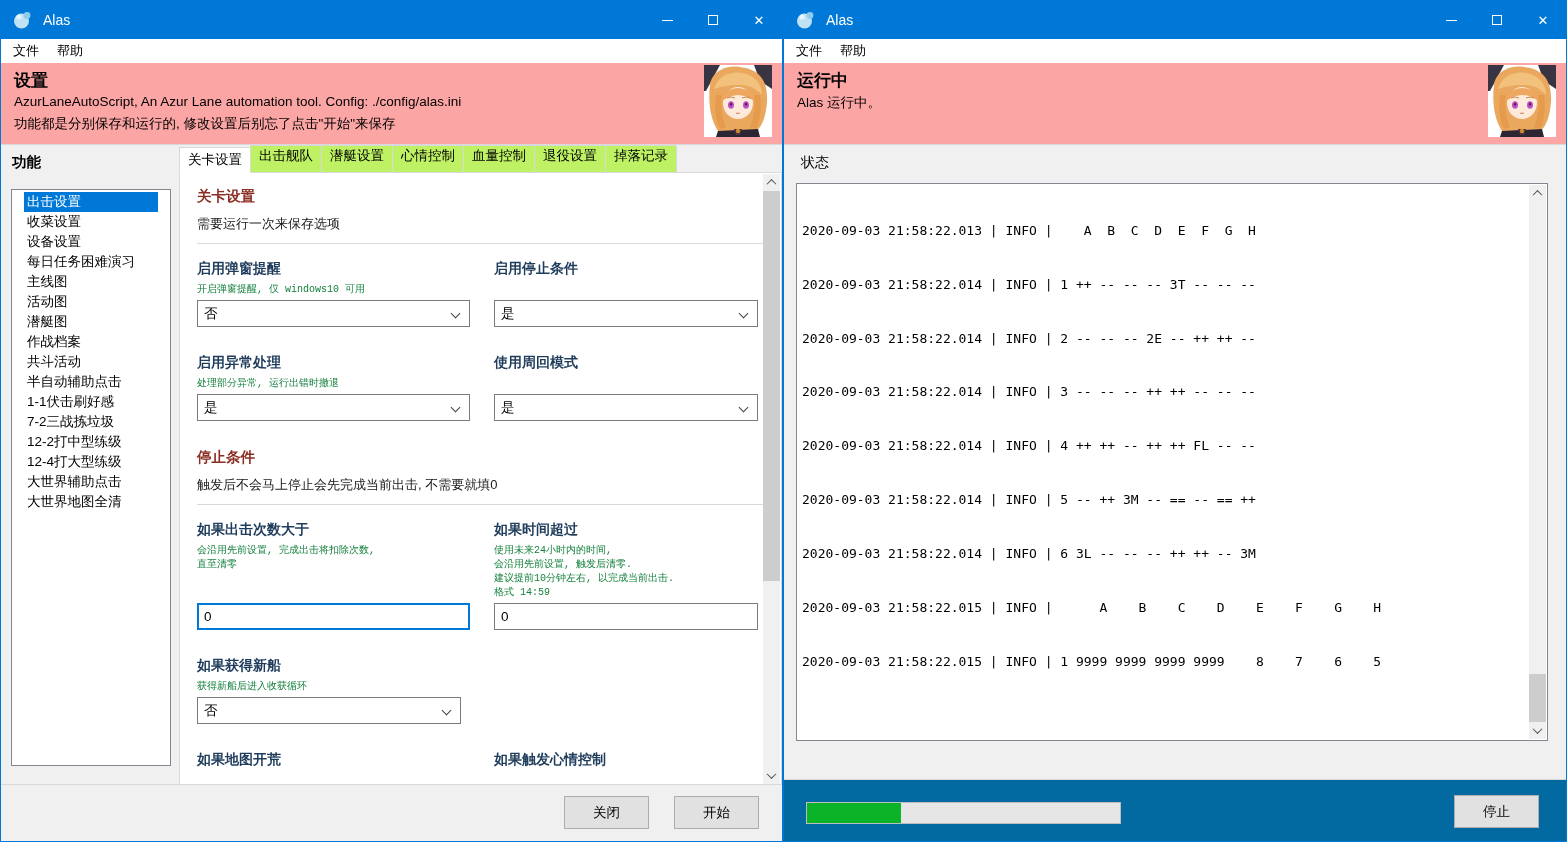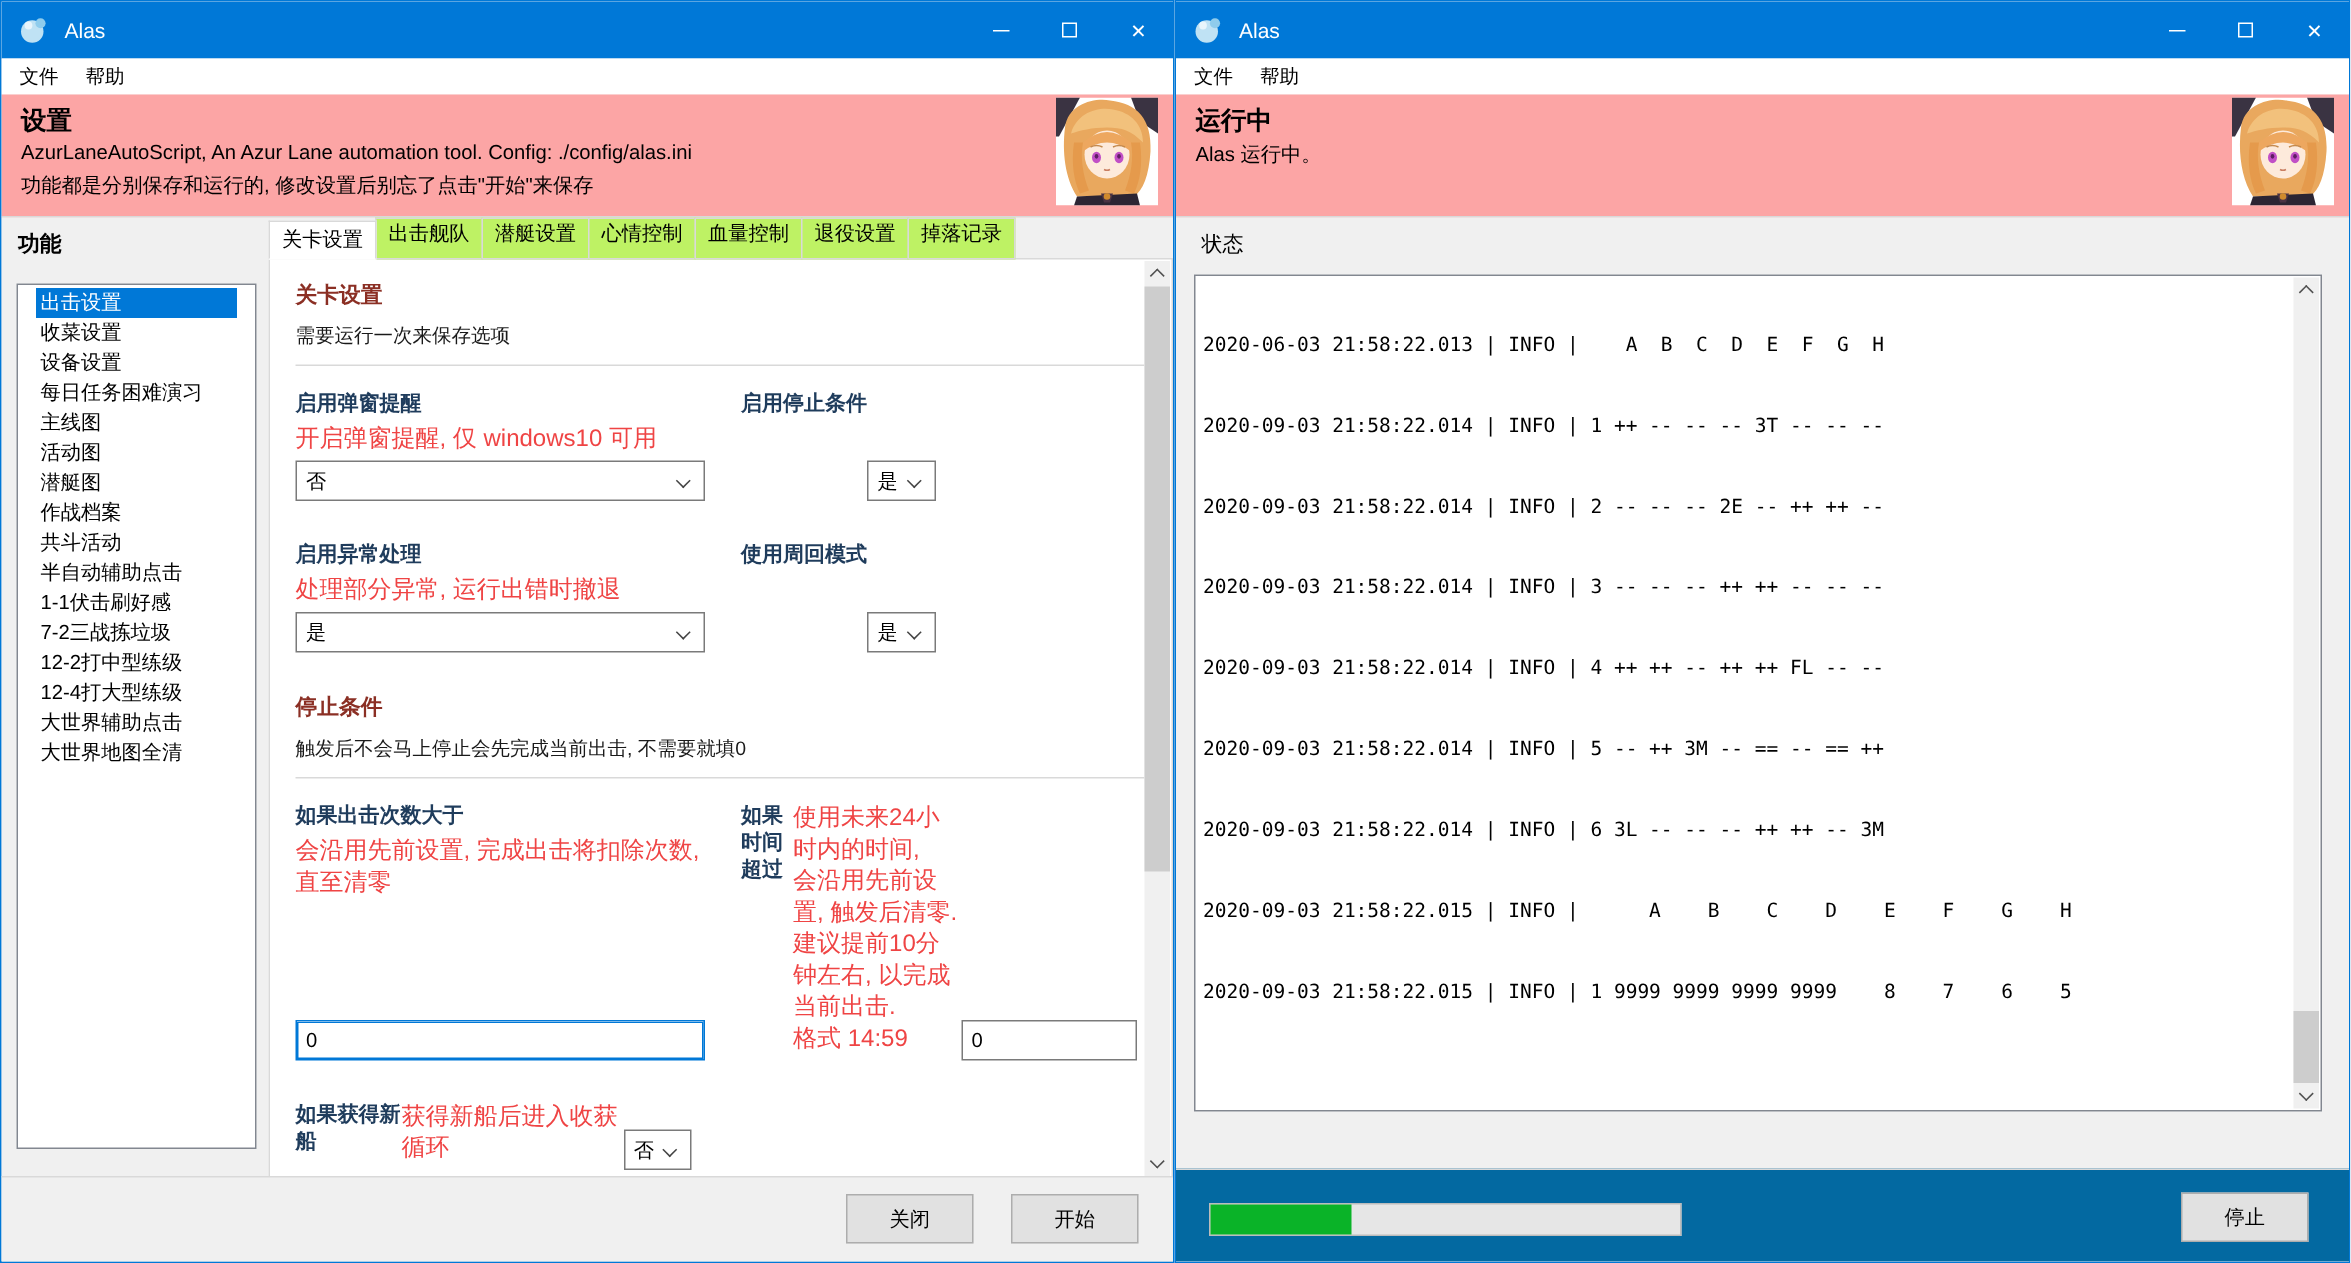--- a/index.html
+++ b/index.html
@@ -46,23 +46,23 @@
 
   .tab-panel { position:absolute; left:178px; top:27px; width:603px; height:614px; background:#fff; border:1px solid #d9d9d9; overflow:hidden; }
   .settings { position:absolute; left:0; top:0; right:18px; bottom:0; padding:14px 0 0 17px; overflow:hidden; }
 
   .section-title { font-size:14.5px; font-weight:bold; color:#8b2f24; margin-bottom:9px; }
   .section-desc { font-size:13px; color:#1a1a1a; margin-bottom:10px; }
   .hrule { border:none; border-top:1px solid #d9d9d9; margin:0 0 16px 0; }
 
   .frow { display:flex; margin-bottom:27px; }
   .fcol1 { width:273px; margin-right:24px; display:flex; flex-direction:column; }
-  .fcol2 { width:264px; display:flex; flex-direction:row; }
+  .fcol2 { width:264px; display:flex; flex-direction:column; }
   .f-label { font-size:14px; font-weight:bold; color:#1f3c5c; margin-bottom:4px; }
-  .f-desc { font-size:16px; color:#ef4444; white-space:pre-line; margin-bottom:4px; }
+  .f-desc { font-size:10px; color:#15803d; white-space:pre-line; margin-bottom:4px;font-family:Liberation Mono, monospace; }
   .ctrl { margin-top:auto; }
   .selectbox { position:relative; height:27px; background:#fff; border:1px solid #7a7a7a; font-size:13.5px; color:#000; display:flex; align-items:center; padding:0 24px 0 6px; }
   .selectbox .chev { position:absolute; right:10px; top:9px; width:7px; height:7px; border-right:1.2px solid #444; border-bottom:1.2px solid #444; transform:rotate(45deg); }
   .textinput { width:100%; height:27px; background:#fff; border:1px solid #7a7a7a; font-size:13.5px; color:#000; padding:0 6px; font-family:"Liberation Sans","DejaVu Sans",sans-serif; }
   .textinput.focused { border:1px solid #0078d7; box-shadow:inset 0 0 0 1px #0078d7; }
 
   
   .vscroll { position:absolute; top:1px; right:1px; bottom:1px; width:17px; background:#f0f0f0; }
   .sb-btn { position:absolute; left:0; width:17px; height:17px; display:flex; align-items:center; justify-content:center; }
   .sb-up { top:0; } .sb-down { bottom:0; }
@@ -323,21 +323,21 @@
         <path d="M14,66 L54,64 L56,72 L12,72 Z" fill="#2c2533"></path>
         <path d="M30,64 L38,64 L36,70 L32,70 Z" fill="#4a3344"></path>
         <circle cx="34" cy="66" r="2.2" fill="#cf8a2d"></circle>
       </svg>
     </div>
 
     <div class="body">
       <div class="status-label">状态</div>
       <div class="logbox">
         <div class="log-lines">
-          <div>2020-06-03 21:58:22.013 | INFO |    A  B  C  D  E  F  G  H</div>
+          <div>2020-09-03 21:58:22.013 | INFO |    A  B  C  D  E  F  G  H</div>
           <div>2020-09-03 21:58:22.014 | INFO | 1 ++ -- -- -- 3T -- -- --</div>
           <div>2020-09-03 21:58:22.014 | INFO | 2 -- -- -- 2E -- ++ ++ --</div>
           <div>2020-09-03 21:58:22.014 | INFO | 3 -- -- -- ++ ++ -- -- --</div>
           <div>2020-09-03 21:58:22.014 | INFO | 4 ++ ++ -- ++ ++ FL -- --</div>
           <div>2020-09-03 21:58:22.014 | INFO | 5 -- ++ 3M -- == -- == ++</div>
           <div>2020-09-03 21:58:22.014 | INFO | 6 3L -- -- -- ++ ++ -- 3M</div>
           <div>2020-09-03 21:58:22.015 | INFO |      A    B    C    D    E    F    G    H</div>
           <div>2020-09-03 21:58:22.015 | INFO | 1 9999 9999 9999 9999    8    7    6    5</div>
           
           

